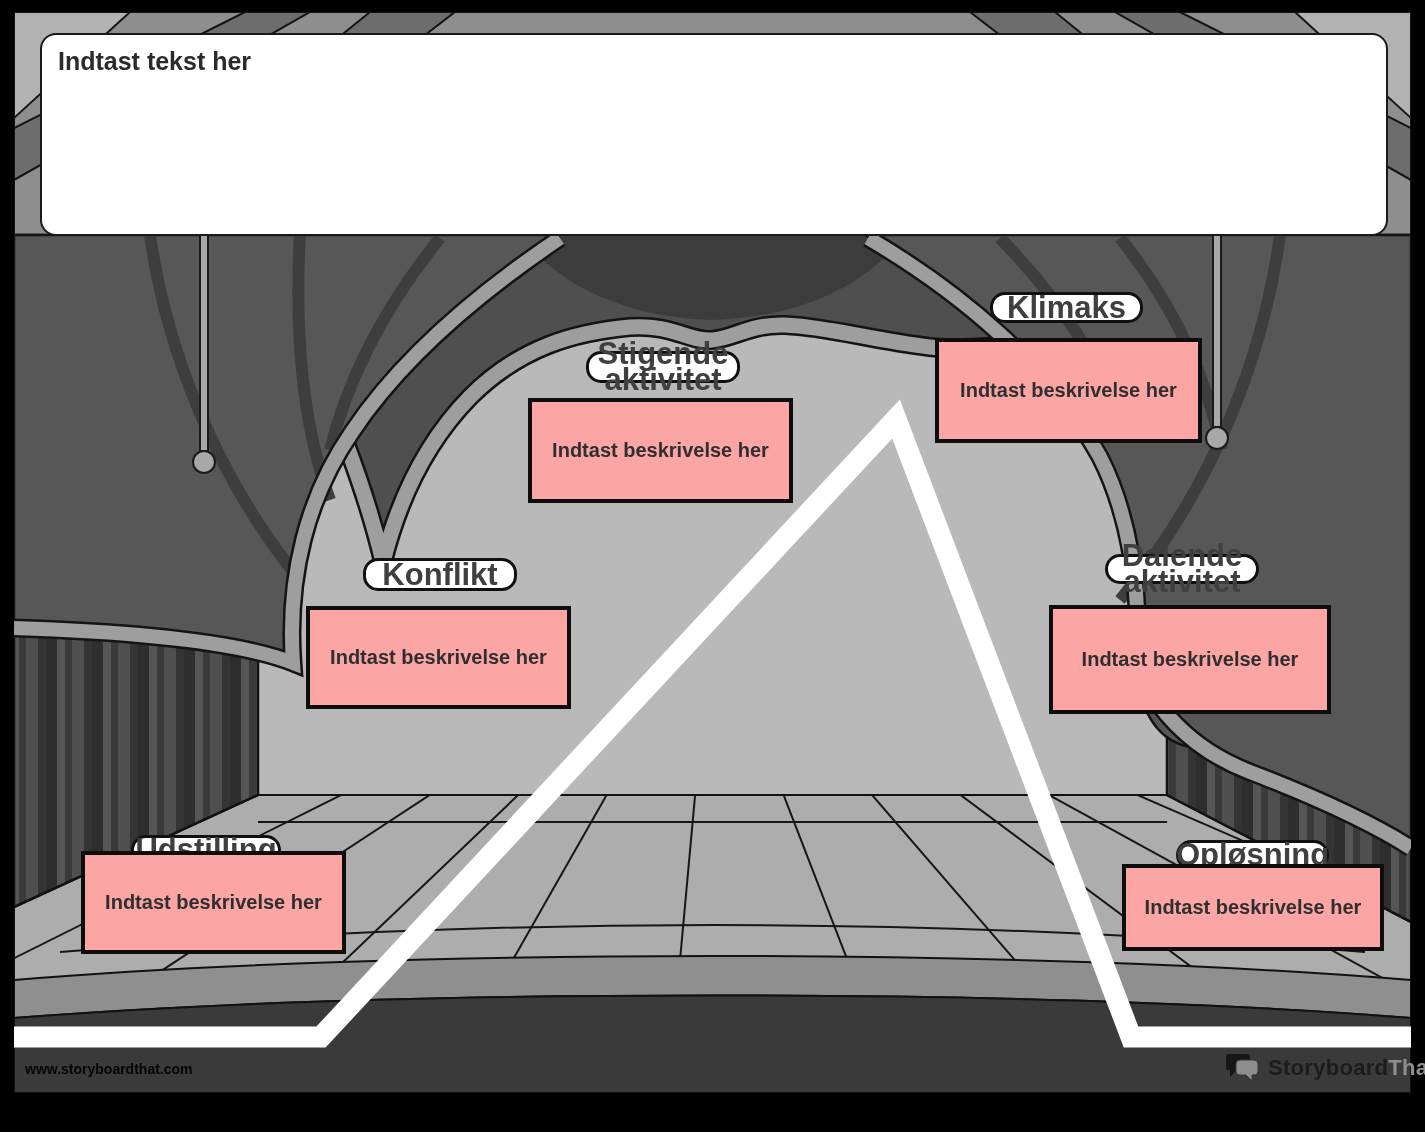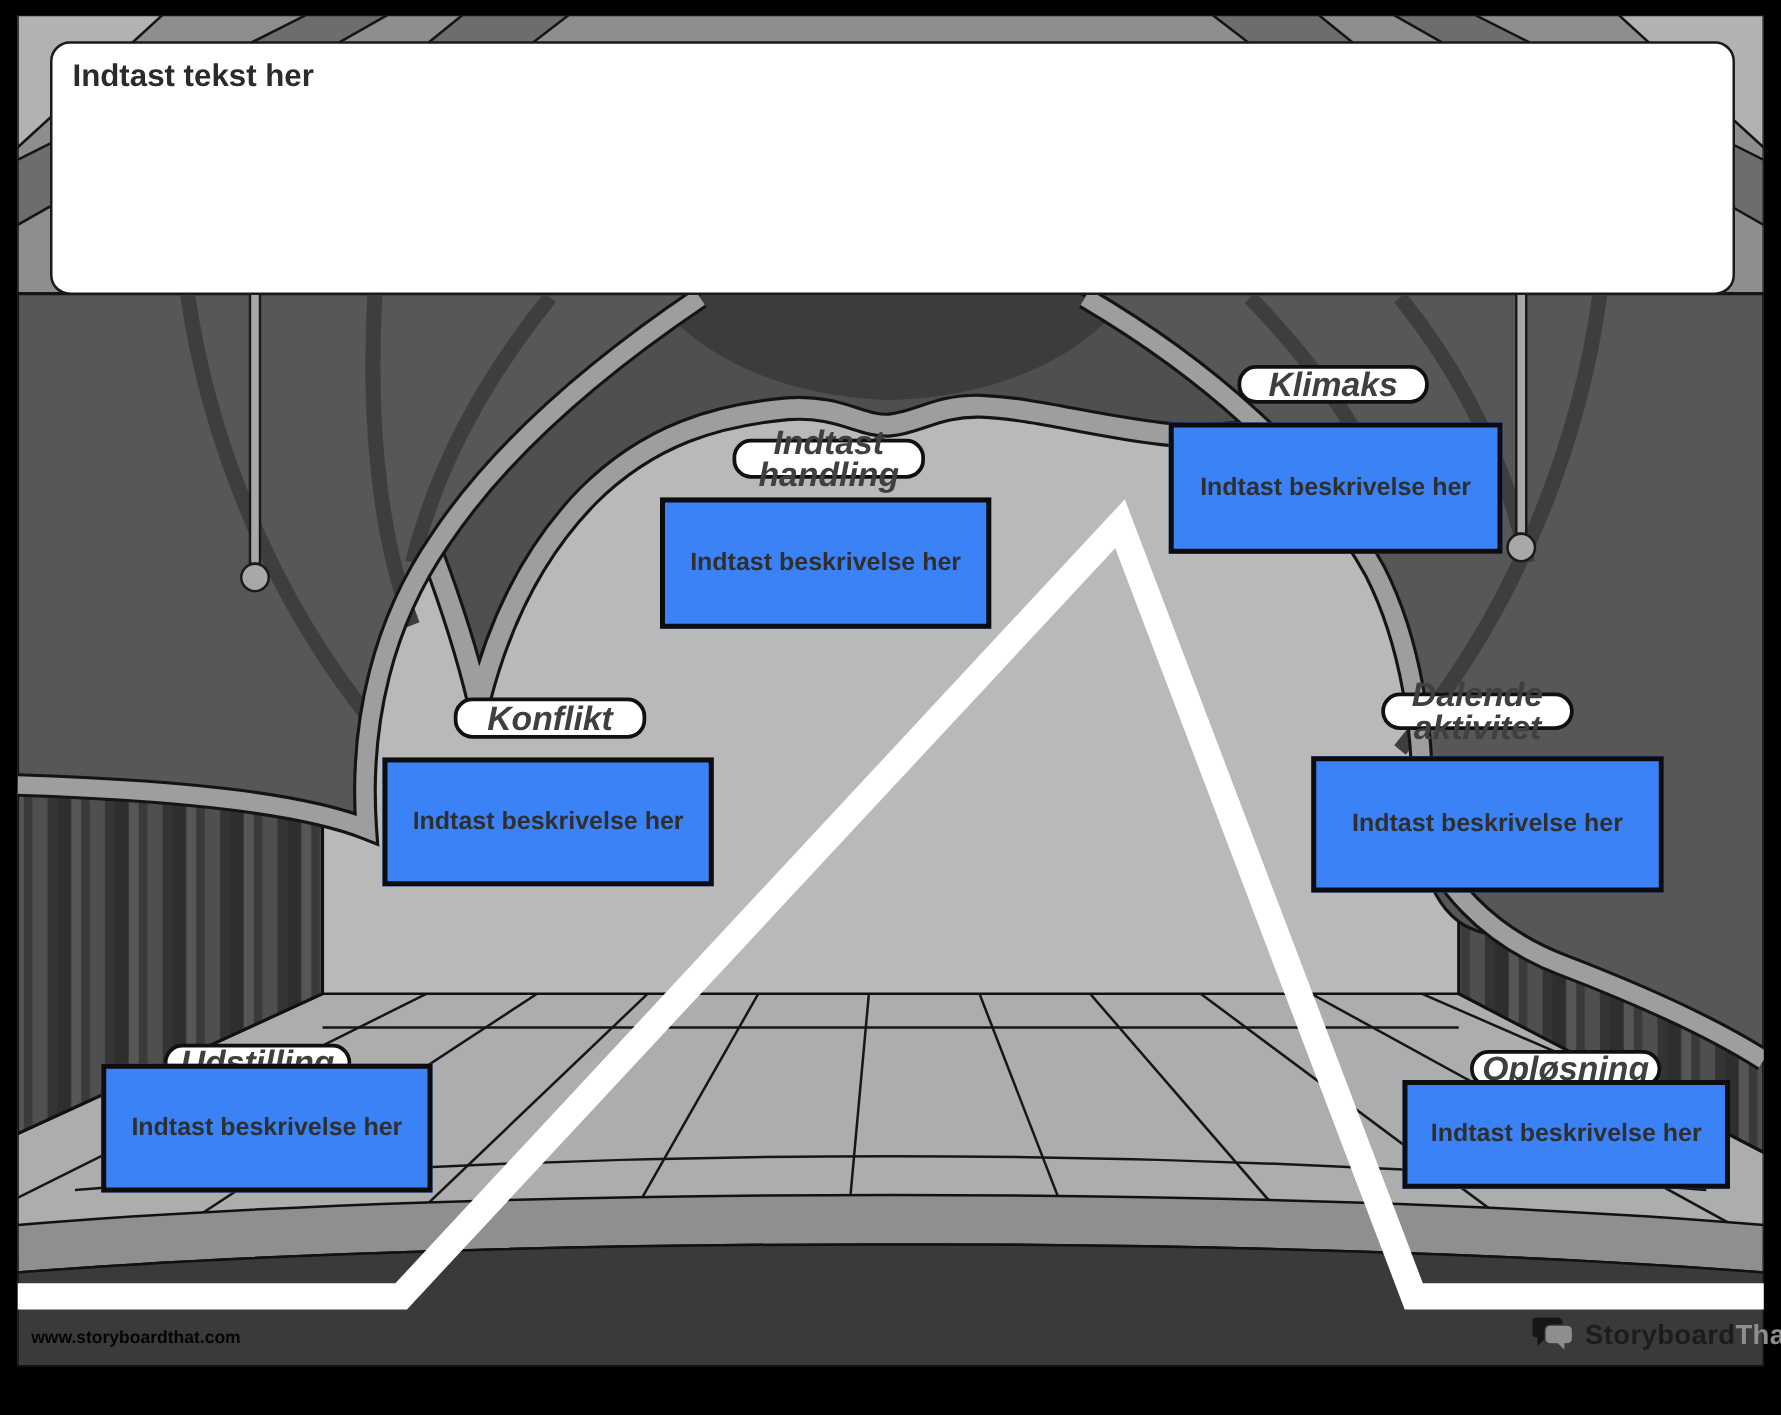--- a/index.html
+++ b/index.html
@@ -12,34 +12,34 @@
   
   .title-box{
     left:40px;top:33px;width:1348px;height:203px;
     background:#fff;border:2px solid #1a1a1a;border-radius:16px;
     padding:12px 16px;font-size:25px;font-weight:bold;color:#2b2b2b;
   }
   
   .pill{
     display:flex;align-items:center;justify-content:center;
     background:#fff;border:3px solid #101010;border-radius:15px;
-    font-size:27px;font-weight:bold;color:#3f3f3f;line-height:26px;
-    text-align:center;overflow:visible;font-style:italic;
+    font-size:31px;font-weight:bold;color:#3f3f3f;line-height:26px;
+    text-align:center;overflow:visible;
   }
   .pill span{display:block;}
   #pill-rising    {left:586px;top:351px;width:154px;height:32px;}
   #pill-climax    {left:990px;top:292px;width:153px;height:31px;}
   #pill-conflict  {left:363px;top:558px;width:154px;height:33px;}
   #pill-exposition{left:131px;top:835px;width:150px;height:30px;}
   #pill-falling   {left:1105px;top:554px;width:154px;height:30px;}
   #pill-resolution{left:1176px;top:840px;width:153px;height:30px;}
   
   .desc-box{
     display:flex;align-items:center;justify-content:center;
-    background:#3b82f6;border:4px solid #0d0d0d;
+    background:#fca5a5;border:4px solid #0d0d0d;
     font-size:20px;font-weight:bold;color:#2f2f2f;text-align:center;
   }
   #box-rising    {left:528px;top:398px;width:265px;height:105px;}
   #box-climax    {left:935px;top:338px;width:267px;height:105px;}
   #box-conflict  {left:306px;top:606px;width:265px;height:103px;}
   #box-exposition{left:81px; top:851px;width:265px;height:103px;}
   #box-falling   {left:1049px;top:605px;width:282px;height:109px;}
   #box-resolution{left:1122px;top:864px;width:262px;height:87px;}
   
   .site-url{left:25px;top:1061px;font-size:14px;font-weight:bold;color:#050505;}
@@ -166,21 +166,21 @@
 </div>
 
 <div class="overlay pill" id="pill-conflict">
   <span>Konflikt</span>
 </div>
 <div class="overlay desc-box" id="box-conflict">
   <span>Indtast beskrivelse her</span>
 </div>
 
 <div class="overlay pill" id="pill-rising">
-  <span>Indtast handling</span>
+  <span>Stigende aktivitet</span>
 </div>
 <div class="overlay desc-box" id="box-rising">
   <span>Indtast beskrivelse her</span>
 </div>
 
 <div class="overlay pill" id="pill-climax">
   <span>Klimaks</span>
 </div>
 <div class="overlay desc-box" id="box-climax">
   <span>Indtast beskrivelse her</span>

